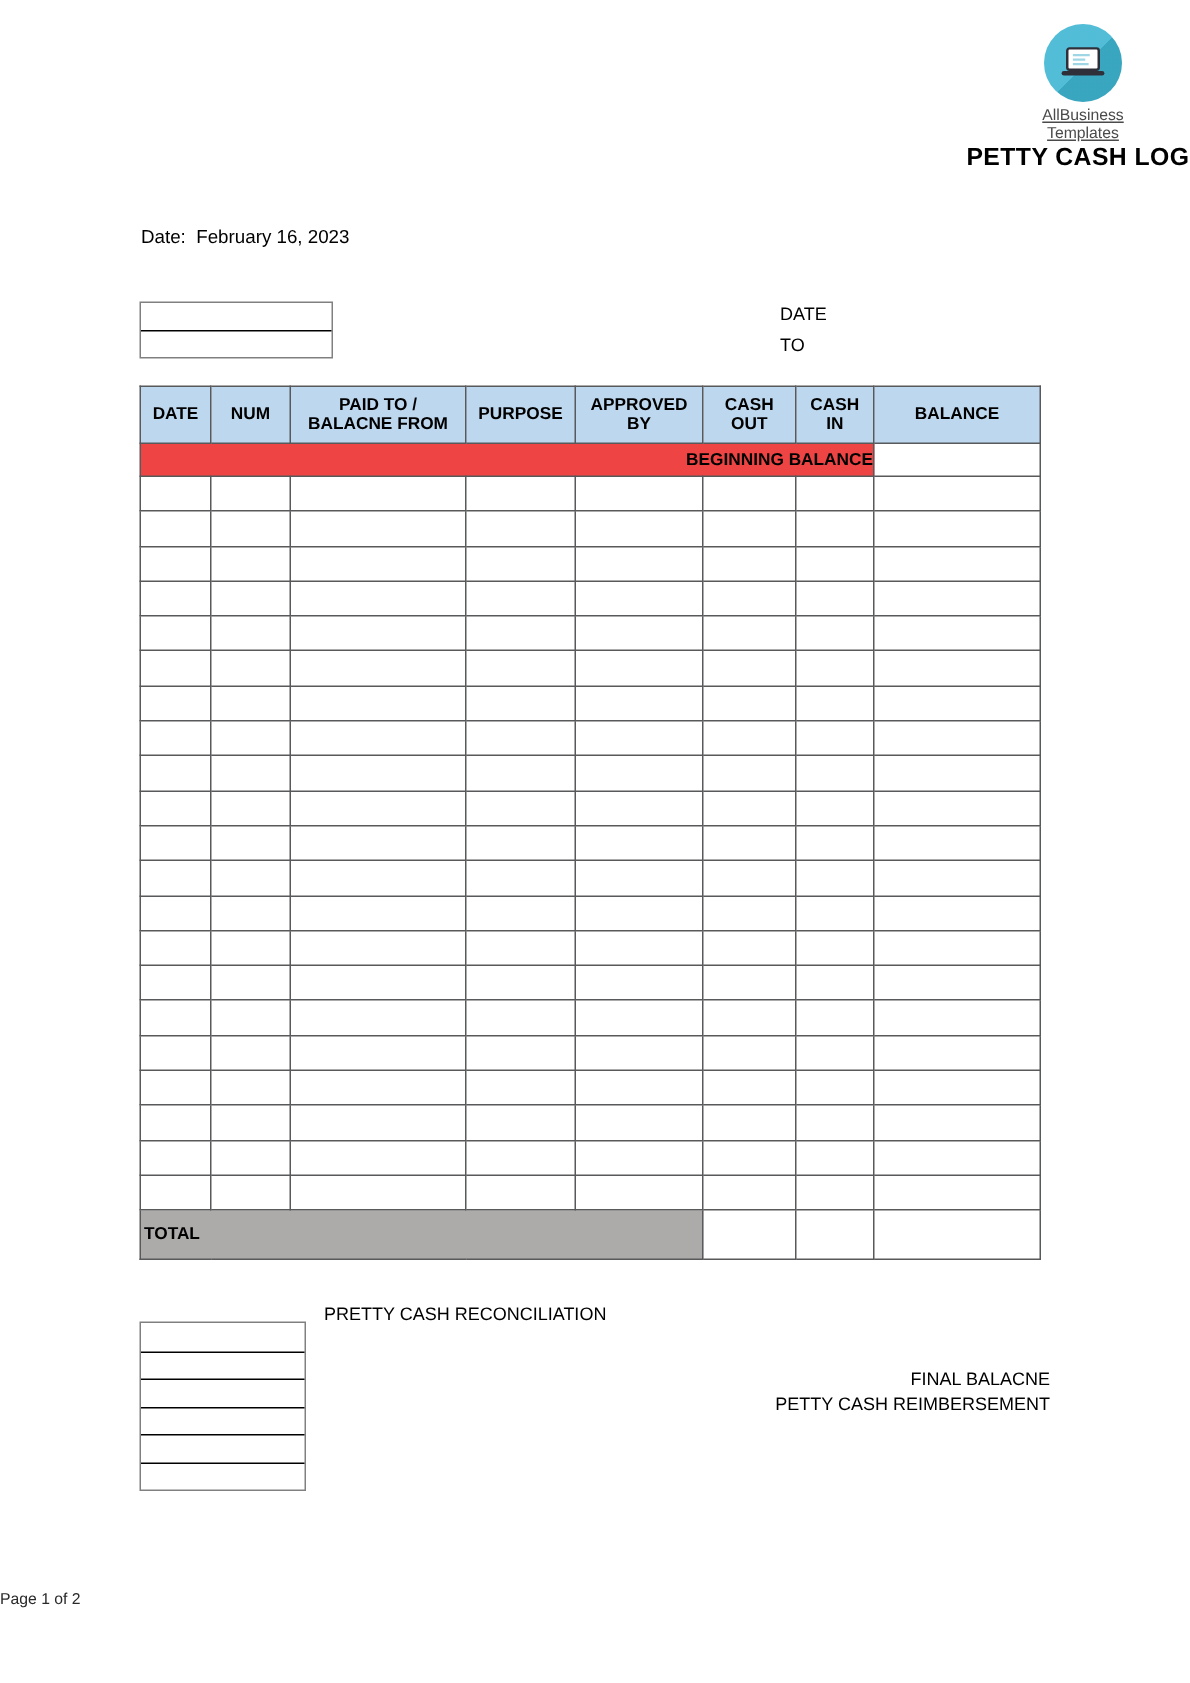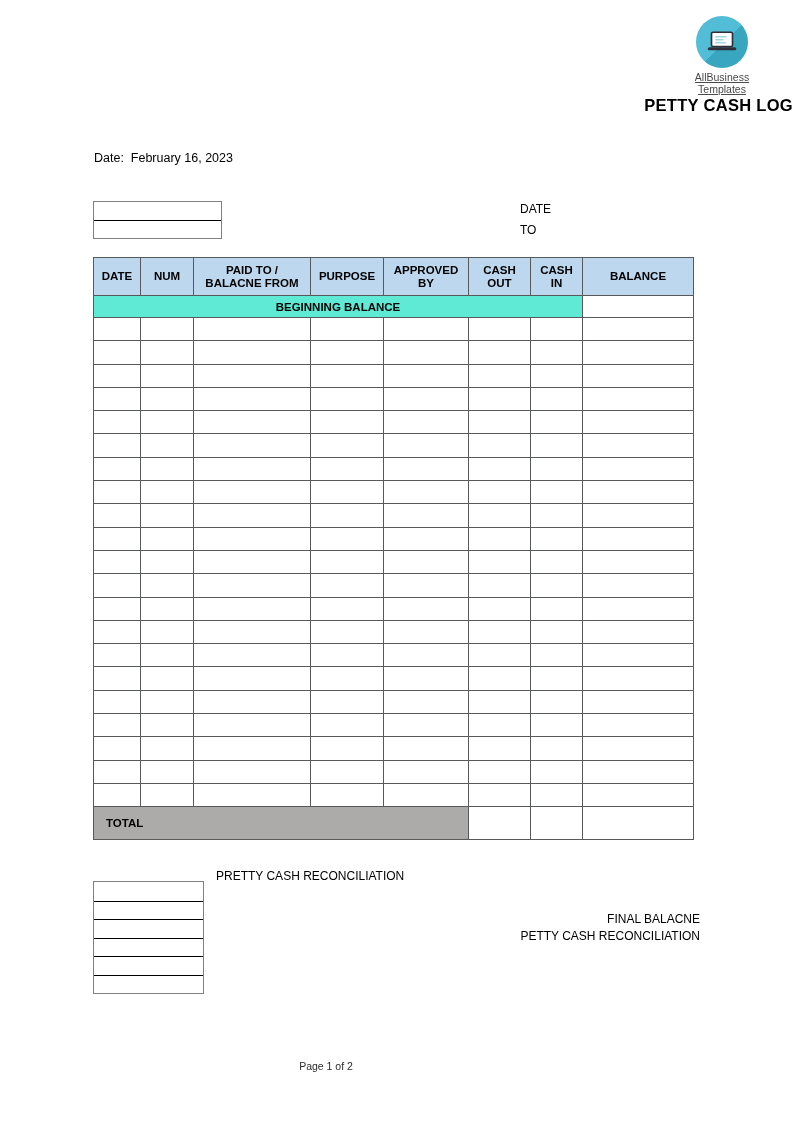--- a/index.html
+++ b/index.html
@@ -138,42 +138,42 @@
     background: #bdd7ee;
     font-weight: bold;
     font-size: 11.5px;
     line-height: 13px;
     text-align: center;
     height: 38px;
     vertical-align: middle;
     padding: 1px 1px;
   }
   .row-beginning td.bb-label {
-    background: #5eead4;
-    text-align: center;
+    background: #ef4444;
+    text-align: right;
     font-weight: bold;
     font-size: 11.5px;
     height: 22px;
     vertical-align: middle;
   }
   .row-beginning td.bb-balance {
     background: #ffffff;
     height: 22px;
   }
   .data-row td {
     height: 23.3px;
     background: #ffffff;
   }
   .row-total td.total-label {
     background: #adaaaa;
     font-weight: bold;
     font-size: 11.5px;
     height: 33px;
     vertical-align: middle;
-    padding-left: 12px;
+    padding-left: 2px;
     text-align: left;
   }
   .row-total td.total-cell {
     background: #ffffff;
     height: 25px;
   }
 
   
   .recon-title {
     position: absolute;
@@ -208,21 +208,21 @@
   .recon-labels div {
     line-height: 17.2px;
   }
 
   
   .footer {
     position: absolute;
     left: 0;
     top: 1060px;
     width: 652px;
-    text-align: center;
+    text-align: left;
     font-size: 10.5px;
     color: #2a2a2a;
   }
 </style>
 </head>
 <body>
 
 <div class="page">
 
   <div class="logo-wrap">
@@ -507,18 +507,18 @@
   <div class="recon-box">
       <div class="rb-row"></div>
       <div class="rb-row"></div>
       <div class="rb-row"></div>
       <div class="rb-row"></div>
       <div class="rb-row"></div>
       <div class="rb-row"></div>
     </div>
   <div class="recon-labels">
       <div>FINAL BALACNE</div>
-      <div>PETTY CASH RECONCILIATION</div>
+      <div>PETTY CASH REIMBERSEMENT</div>
     </div>
 
   <div class="footer">Page 1 of 2</div>
 
 </div>
 
 </body></html>

